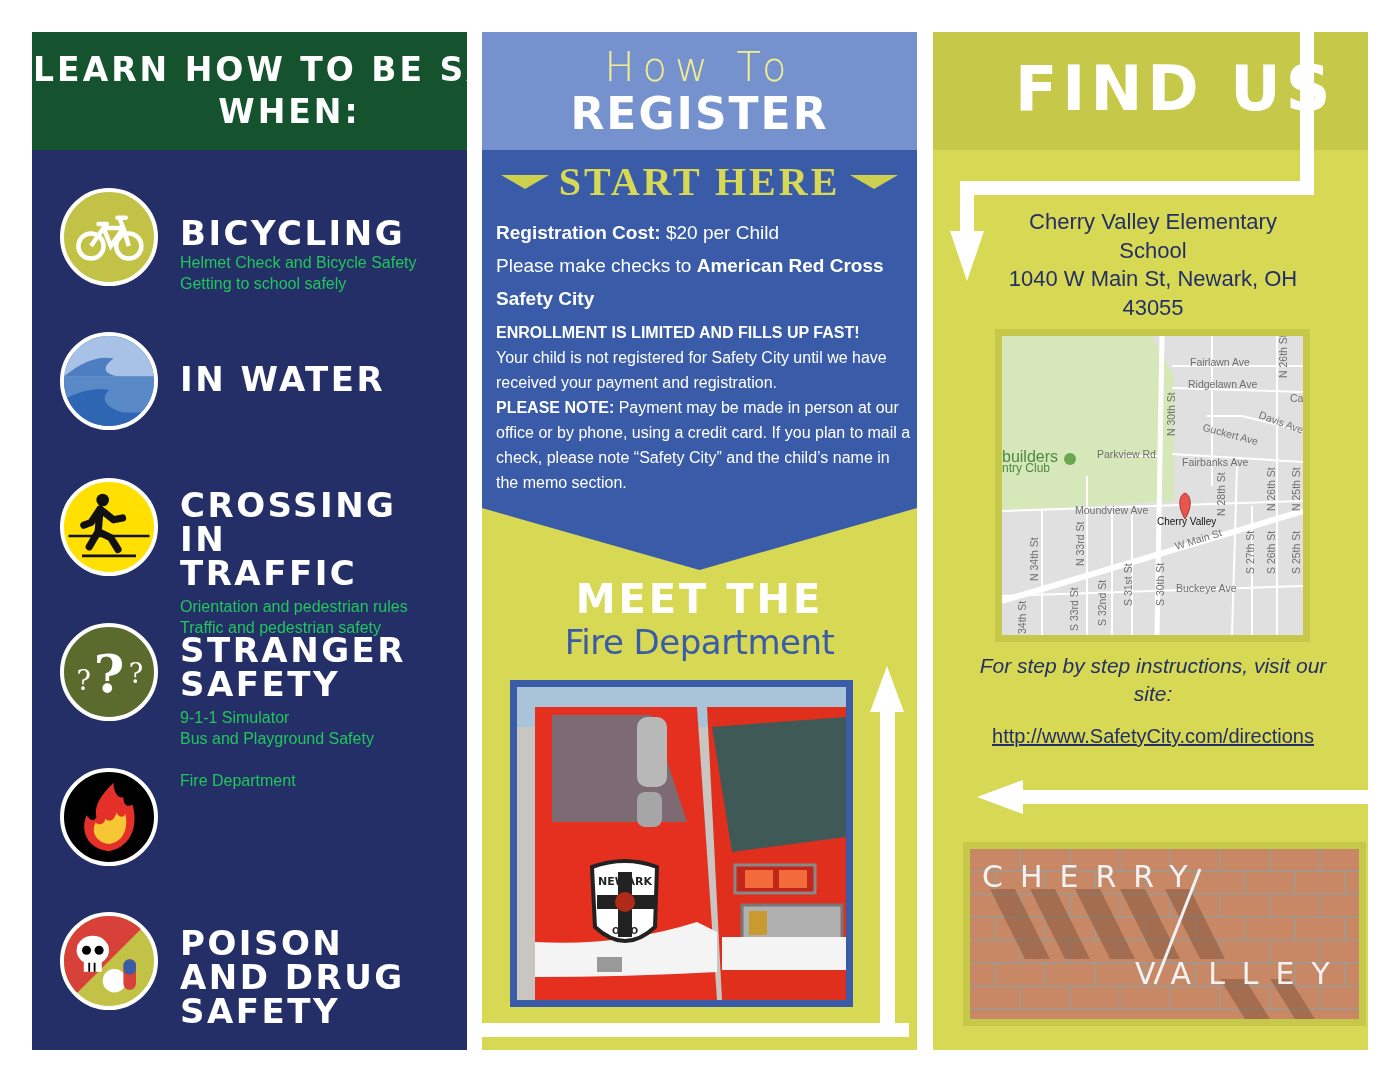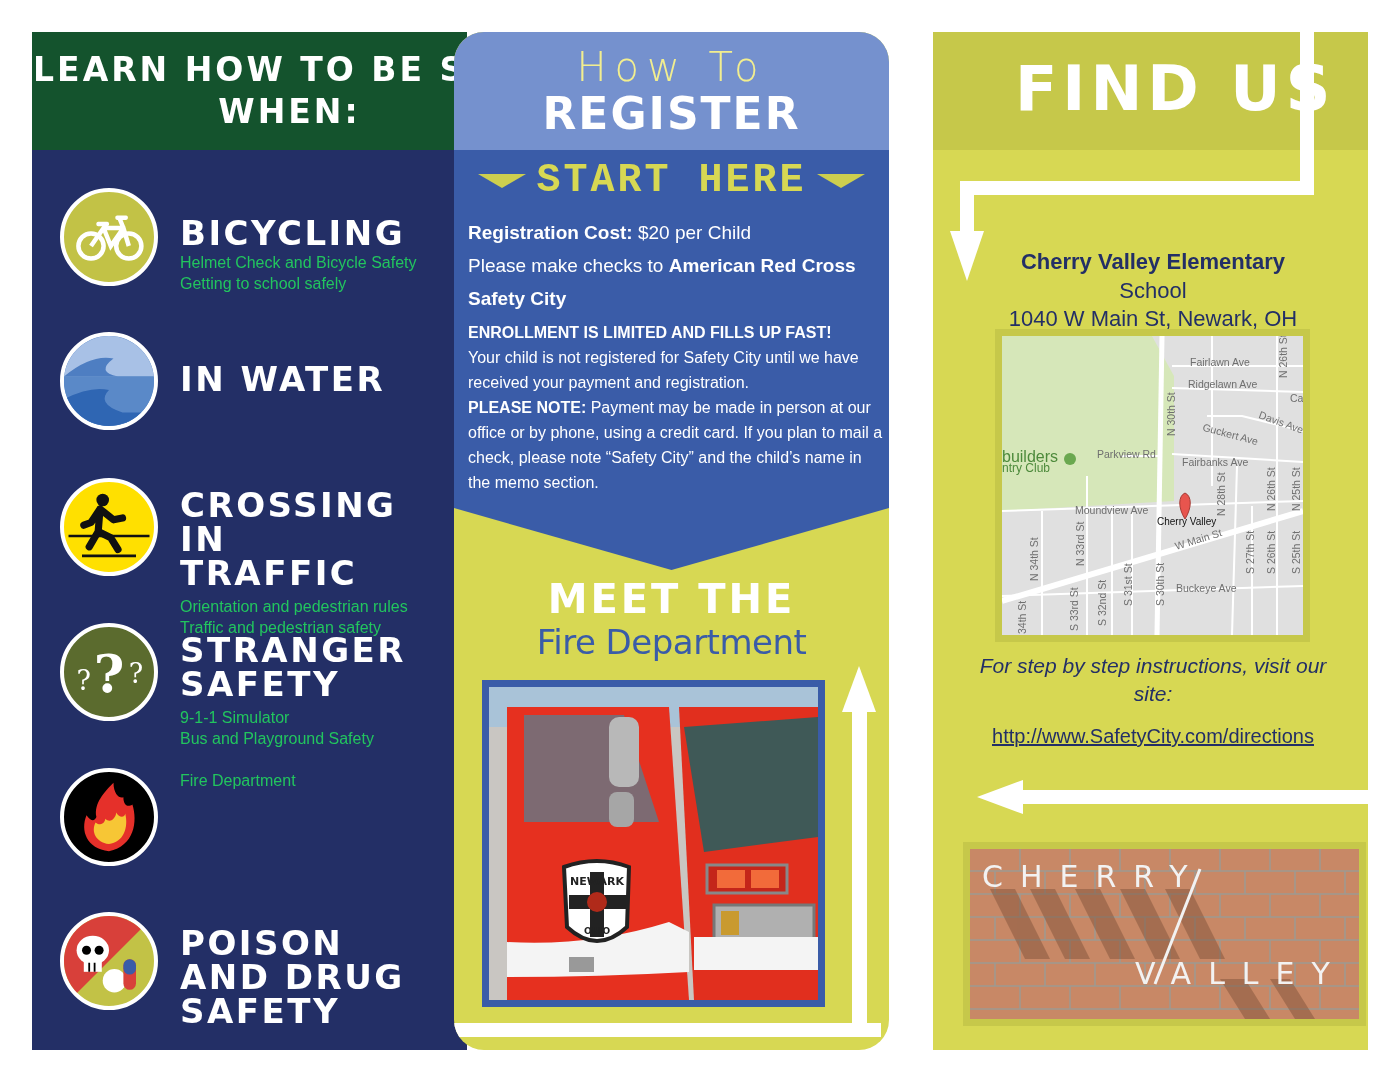--- a/index.html
+++ b/index.html
@@ -16,30 +16,30 @@
     #left .hdr-title { font-size: 33px; line-height: 42px; letter-spacing: 3px; }
 
     .topic { position: absolute; left: 28px; width: 400px; display: flex; align-items: flex-start; }
     .topic .badge { width: 98px; height: 98px; border-radius: 50%; border: 4px solid #ffffff; flex: none; overflow: hidden; position: relative; }
     .topic .badge svg { width: 100%; height: 100%; display: block; }
     .topic .txt { margin-left: 22px; }
     .topic .ttl { font-size: 34px; line-height: 34px; letter-spacing: 2.5px; }
     .topic .sub { font-size: 16px; line-height: 21px; color: #22c55e; margin-top: 2px; }
 
     
-    #mid { left: 454px; background: #d7d853; border-radius: 30px; }
+    #mid { left: 482px; background: #d7d853; }
     #mid .hdr { position: absolute; left: 0; top: 0; width: 435px; height: 118px; background: #7591ce; text-align: center; }
     #mid .how { position: absolute; top: 12px; left: 0; width: 100%; font-family: "DejaVu Sans", sans-serif; font-weight: 300;
       font-size: 40px; letter-spacing: 8px; color: #f2ee8f; }
     #mid .reg { position: absolute; top: 56px; left: 0; width: 100%; font-size: 44px; letter-spacing: 2px; }
     #mid .blue { position: absolute; left: 0; top: 118px; width: 435px; height: 420px; background: #3a5ca8;
       clip-path: polygon(0 0, 100% 0, 100% 358px, 50% 420px, 0 358px); }
     #mid .start { position: absolute; top: 126px; left: 0; width: 100%; display: flex; align-items: center; justify-content: center; gap: 10px; }
     #mid .start .tri { width: 0; height: 0; border-left: 24px solid transparent; border-right: 24px solid transparent; border-top: 14px solid #cdcf4e; }
-    #mid .start .lbl { font-family: Liberation Mono, monospace; font-weight: bold; font-size: 40px; color: #d7d853; letter-spacing: 3px; }
+    #mid .start .lbl { font-family: Liberation Serif, serif; font-weight: bold; font-size: 40px; color: #d7d853; letter-spacing: 3px; }
     #mid .info { position: absolute; left: 14px; top: 184px; width: 415px; color: #ffffff; }
     #mid .info .l1 { font-size: 19px; line-height: 33px; }
     #mid .info .l2 { font-size: 19px; line-height: 33px; }
     #mid .info b { font-weight: bold; }
     #mid .info .warn { font-size: 16px; font-weight: bold; line-height: 24px; margin-top: 6px; }
     #mid .info .body { font-size: 16px; line-height: 25px; }
 
     #mid .meet { position: absolute; top: 544px; left: 0; width: 100%; text-align: center; font-size: 40px; letter-spacing: 3px; }
     #mid .fd { position: absolute; top: 590px; left: 0; width: 100%; text-align: center; font-family: "DejaVu Sans", sans-serif;
       font-size: 34px; color: #3a5ca8; letter-spacing: -0.5px; }
@@ -51,21 +51,21 @@
 
     
     #right { left: 933px; background: #d7d853; }
     #right .hdr { position: absolute; left: 0; top: 0; width: 435px; height: 118px; background: #c6c84a; }
     #right .find { position: absolute; top: 20px; left: 82px; font-size: 62px; letter-spacing: 5px; }
     #right .wv1 { position: absolute; left: 367px; top: 0; width: 14px; height: 163px; background: #ffffff; }
     #right .wh1 { position: absolute; left: 27px; top: 149px; width: 354px; height: 14px; background: #ffffff; }
     #right .wv2 { position: absolute; left: 27px; top: 149px; width: 14px; height: 70px; background: #ffffff; }
     #right .arrow-down { position: absolute; left: 17px; top: 199px; width: 0; height: 0; border-left: 17px solid transparent; border-right: 17px solid transparent; border-top: 50px solid #ffffff; }
     #right .addr { position: absolute; top: 176px; left: 40px; width: 360px; text-align: center; color: #232f66; font-size: 22px; line-height: 28.5px; }
-    #right .addr .nm { font-weight: bold; margin-top: 40px; }
+    #right .addr .nm { font-weight: normal; }
     #right .map { position: absolute; left: 62px; top: 297px; width: 315px; height: 313px; background: #c6c84a; padding: 7px; }
     #right .map .inner { width: 100%; height: 100%; background: #e0e0e0; position: relative; overflow: hidden; }
     .street { position: absolute; font-size: 10.5px; color: #6f6f6f; white-space: nowrap; }
     .street.v { transform: rotate(-90deg); transform-origin: left top; }
     #right .steps { position: absolute; top: 620px; left: 30px; width: 380px; text-align: center; font-style: italic; color: #232f66; font-size: 21px; line-height: 28px; }
     #right .url { position: absolute; top: 693px; left: 30px; width: 380px; text-align: center; color: #232f66; font-size: 20px; text-decoration: underline; }
     #right .wh2 { position: absolute; left: 80px; top: 758px; width: 355px; height: 14px; background: #ffffff; }
     #right .arrow-left { position: absolute; left: 44px; top: 748px; width: 0; height: 0; border-top: 17px solid transparent; border-bottom: 17px solid transparent; border-right: 46px solid #ffffff; }
     #right .sign { position: absolute; left: 18px; top: 810px; width: 403px; height: 184px; background: #c6c84a; padding: 7px; margin-left: 12px; }
     #right .sign .inner { width: 100%; height: 100%; position: relative; overflow: hidden; background: #c48560; }

